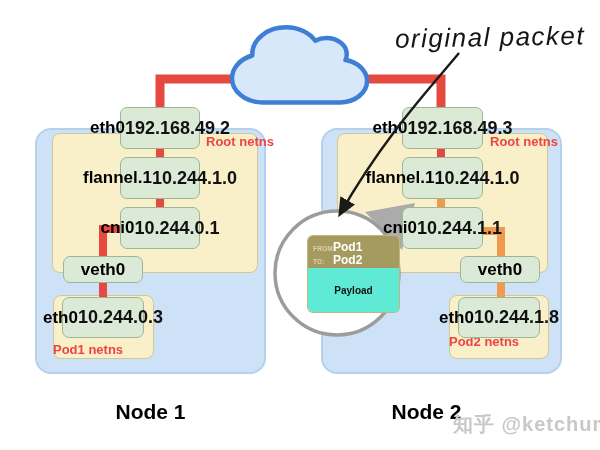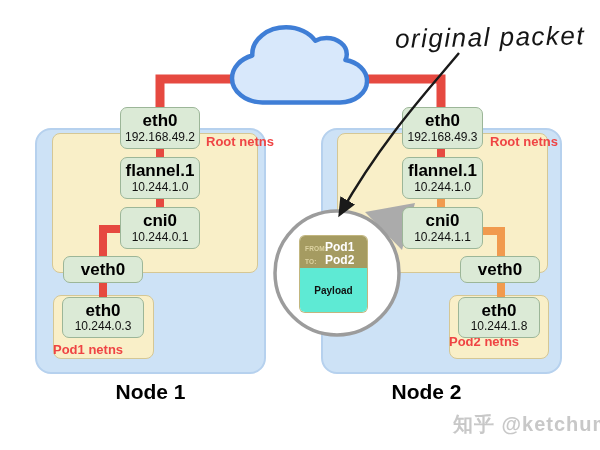--- a/index.html
+++ b/index.html
@@ -13,40 +13,40 @@
   }
   .netns {
     position:absolute; background:#f9efc8; border:1.5px solid #d5c795; border-radius:8px;
   }
   .netns-label {
     position:absolute; color:#ef4444; font-weight:bold; font-size:13px; white-space:nowrap;
   }
   .center { text-align:left; }
   .iface {
     position:absolute; background:#dbead6; border:1.5px solid #9cb698; border-radius:7px;
-    display:flex; flex-direction:column; align-items:center; justify-content:center; line-height:1.15;
+    display:flex; flex-direction:row; align-items:center; justify-content:center; line-height:1.15;
   }
   .if-name { font-weight:bold; font-size:17px; color:#000; }
-  .if-ip   { font-weight:normal; font-size:12px; color:#111; }
+  .if-ip   { font-weight:bold; font-size:18px; color:#111; }
   svg.layer { position:absolute; left:0; top:0; }
   .packet { position:absolute; border-radius:5px; box-shadow:0 0 0 1px #c2b67f; }
   .packet-header { background:#a59b61; border-radius:5px 5px 0 0; padding:4px 0 3px 5px; height:32px; }
   .p-row { display:flex; align-items:baseline; height:13px; }
   .p-label { font-size:6.5px; font-weight:bold; color:#ddd3a2; width:20px; letter-spacing:.2px; }
   .p-val { font-size:12px; font-weight:bold; color:#fff; }
   .packet-body {
     background:#5eead4; border-radius:0 0 5px 5px; height:44px;
     display:flex; align-items:center; justify-content:center;
     font-size:10px; font-weight:bold; color:#111;
   }
   .annotation {
     position:absolute; font-style:italic; font-size:26px; color:#151515;
     letter-spacing:1.5px; white-space:nowrap; transform:rotate(-1deg);
   }
-  .node-title { position:absolute; text-align:center; font-weight:bold; font-size:21px; color:#000; }
+  .node-title { position:absolute; text-align:center; font-weight:bold; font-size:21px; color:#000;margin-top:20px; }
   .watermark { position:absolute; font-size:20px; font-weight:bold; color:#c8c8c8; letter-spacing:1px; white-space:nowrap; }
 </style>
 </head>
 <body>
 
 <div class="canvas">
 
   <div class="node" style="left:35px;top:128px;width:231px;height:246px"></div>
   <div class="node" style="left:321px;top:128px;width:241px;height:246px"></div>
 
@@ -115,21 +115,21 @@
     <div class="if-ip">10.244.1.1</div>
   </div>
   <div class="iface" style="left:460px;top:256px;width:80px;height:27px">
     <div class="if-name">veth0</div>
   </div>
   <div class="iface" style="left:458px;top:297px;width:82px;height:41px">
     <div class="if-name">eth0</div>
     <div class="if-ip">10.244.1.8</div>
   </div>
 
-  <div class="packet" style="left:300px;top:236px;width:67px">
+  <div class="packet" style="left:308px;top:236px;width:91px">
     <div class="packet-header">
       <div class="p-row">
         <span class="p-label">FROM:</span>
         <span class="p-val">Pod1</span>
       </div>
       <div class="p-row">
         <span class="p-label">TO:</span>
         <span class="p-val">Pod2</span>
       </div>
     </div>

